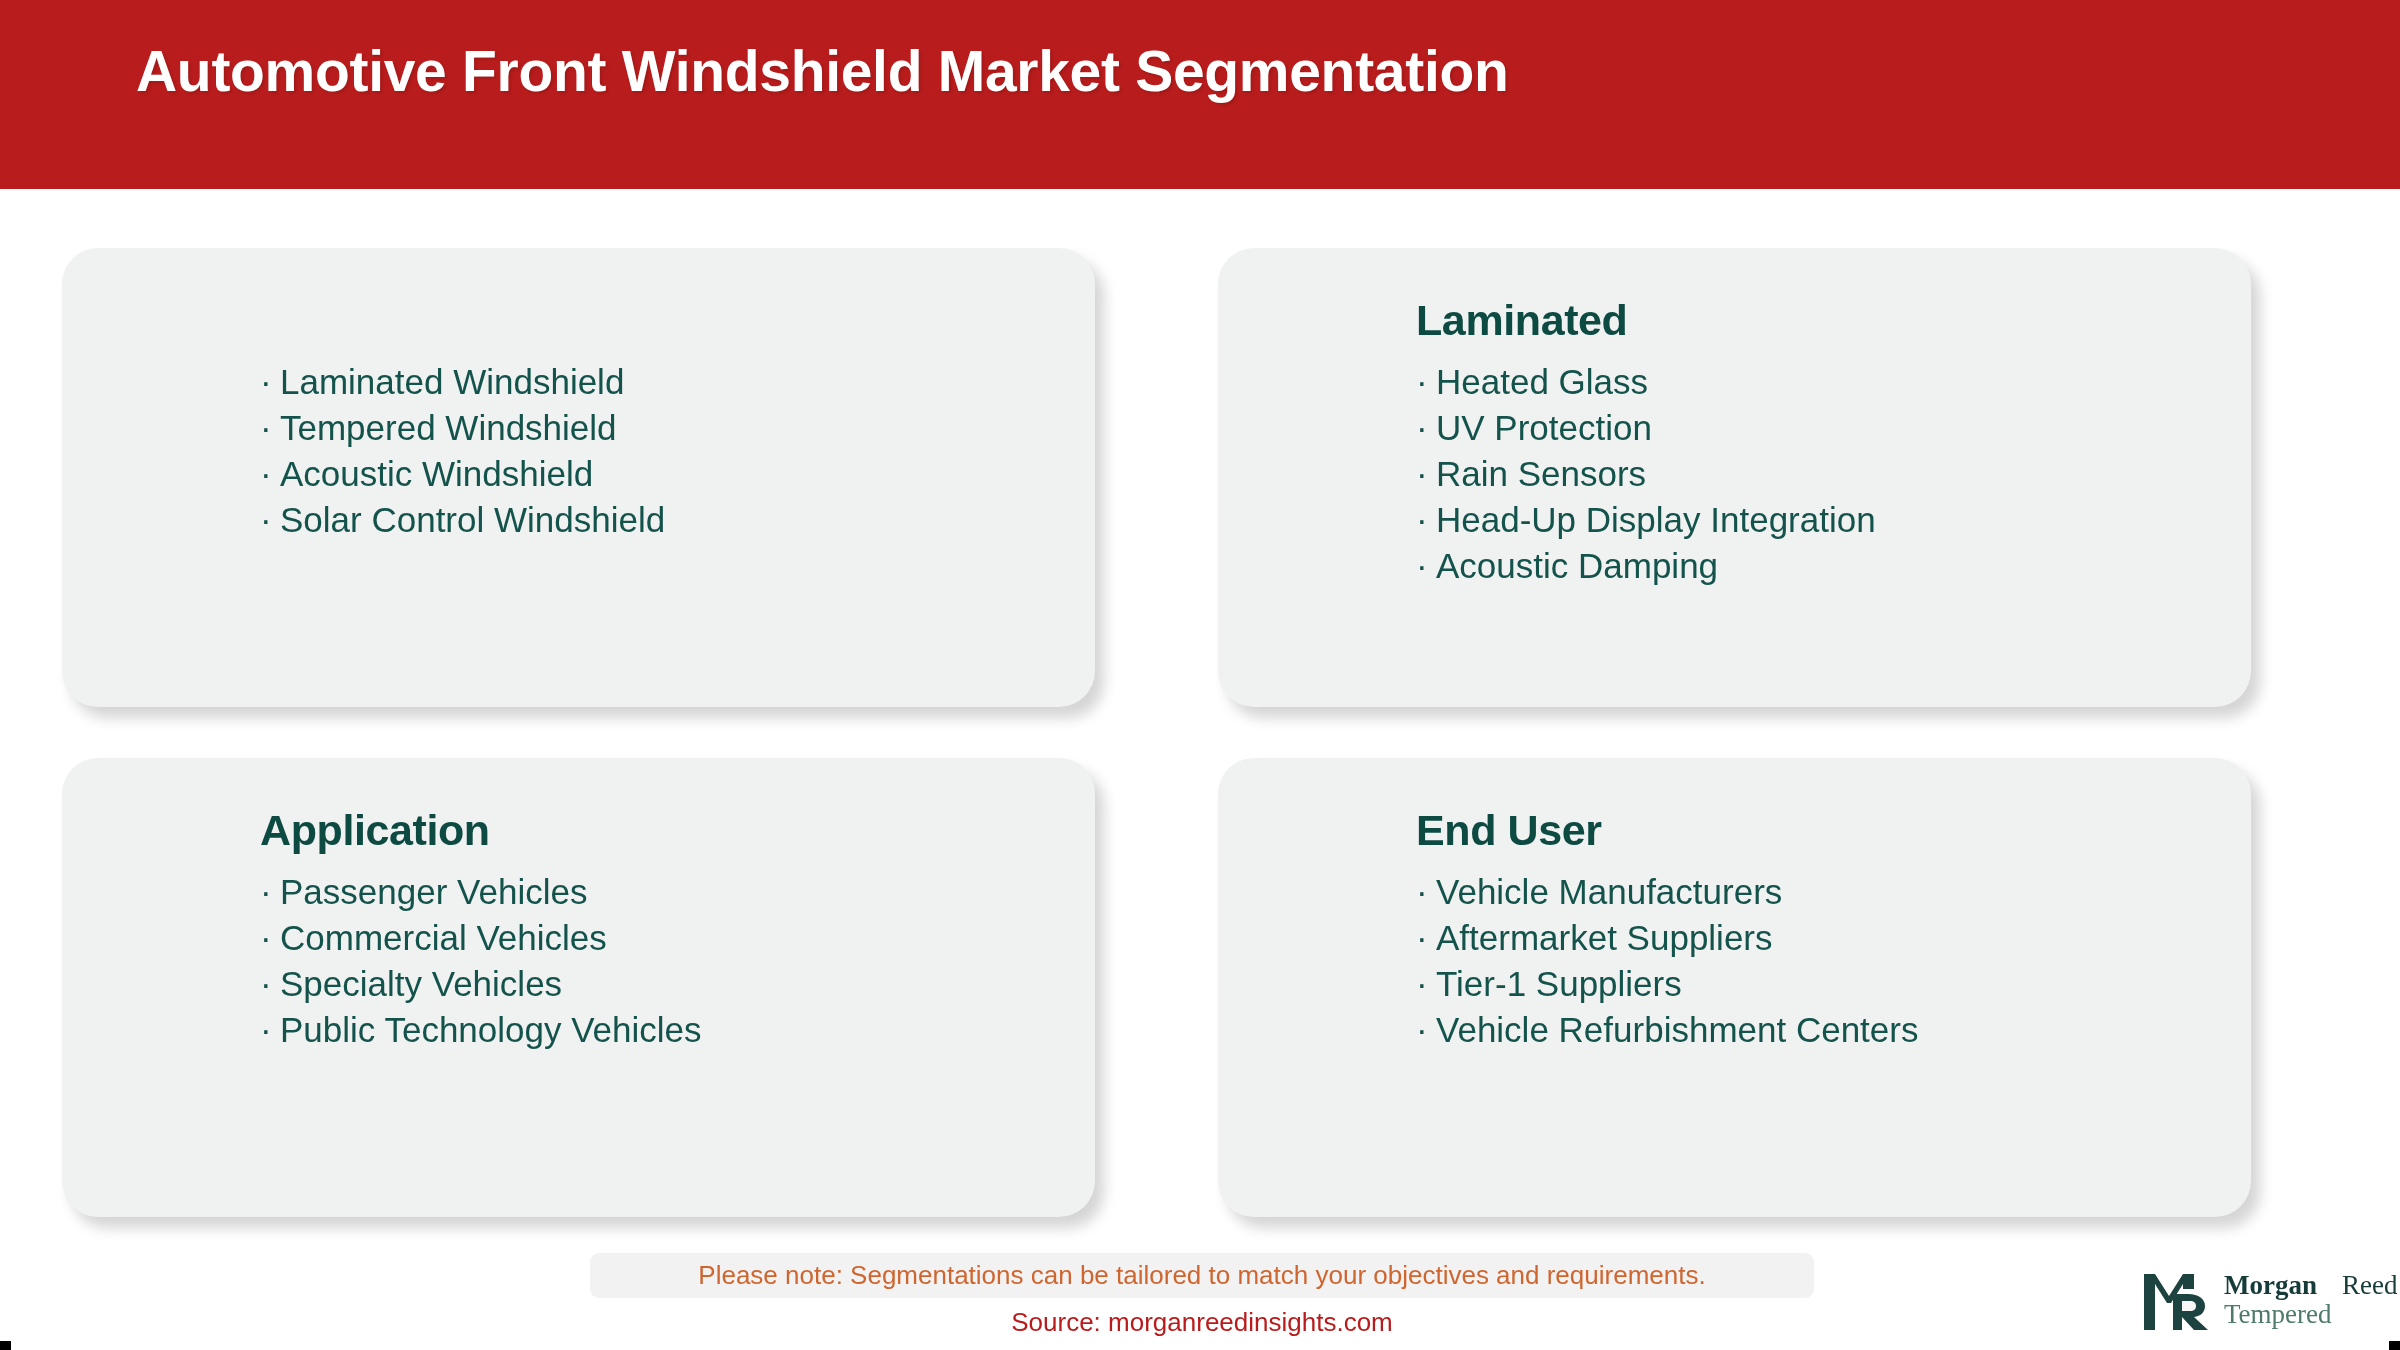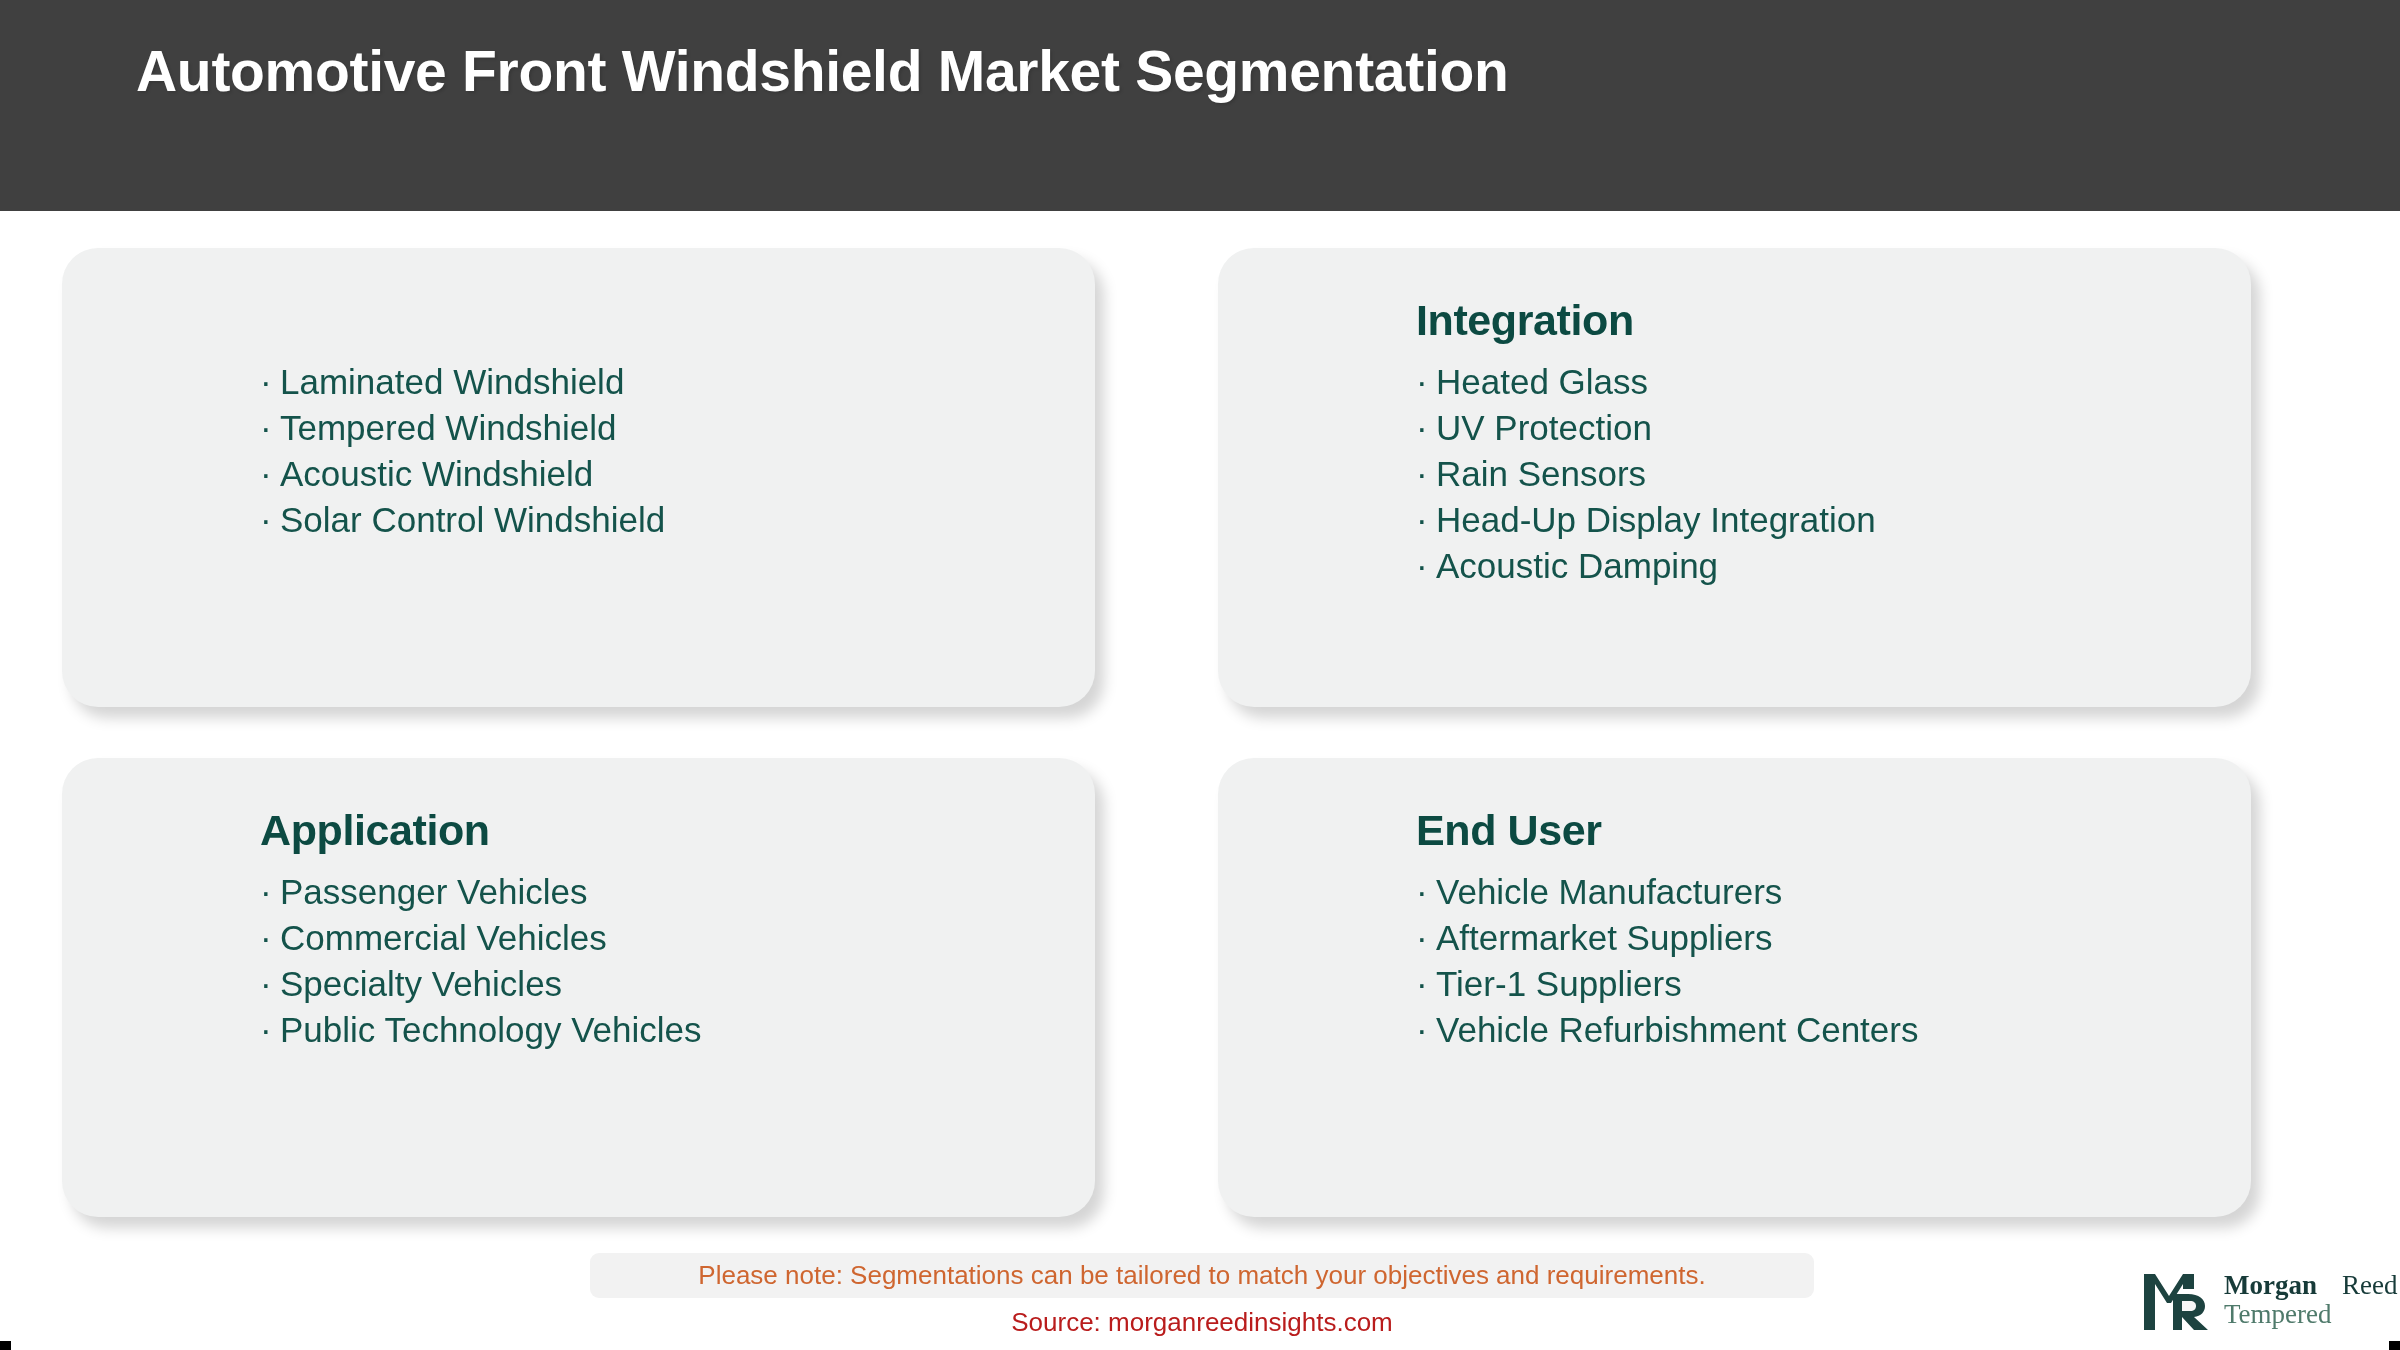--- a/index.html
+++ b/index.html
@@ -14,22 +14,22 @@
     overflow: hidden;
     position: relative;
   }
 
   
   .header {
     position: absolute;
     left: 0;
     top: 0;
     width: 2400px;
-    height: 211px;
-    background: #404040;
+    height: 189px;
+    background: #b91c1c;
     box-sizing: border-box;
   }
   .header-title {
     position: absolute;
     left: 136px;
     top: 38px;
     font-size: 57px;
     font-weight: bold;
     color: #ffffff;
     letter-spacing: -0.3px;
@@ -197,21 +197,21 @@
   <div class="card c0">
     <ul class="card-list">
       <li><span class="bullet">·</span><span>Laminated Windshield</span></li>
       <li><span class="bullet">·</span><span>Tempered Windshield</span></li>
       <li><span class="bullet">·</span><span>Acoustic Windshield</span></li>
       <li><span class="bullet">·</span><span>Solar Control Windshield</span></li>
     </ul>
   </div>
 
   <div class="card c1">
-    <div class="card-title">Integration</div>
+    <div class="card-title">Laminated</div>
     <ul class="card-list">
       <li><span class="bullet">·</span><span>Heated Glass</span></li>
       <li><span class="bullet">·</span><span>UV Protection</span></li>
       <li><span class="bullet">·</span><span>Rain Sensors</span></li>
       <li><span class="bullet">·</span><span>Head-Up Display Integration</span></li>
       <li><span class="bullet">·</span><span>Acoustic Damping</span></li>
     </ul>
   </div>
 
   <div class="card c2">

